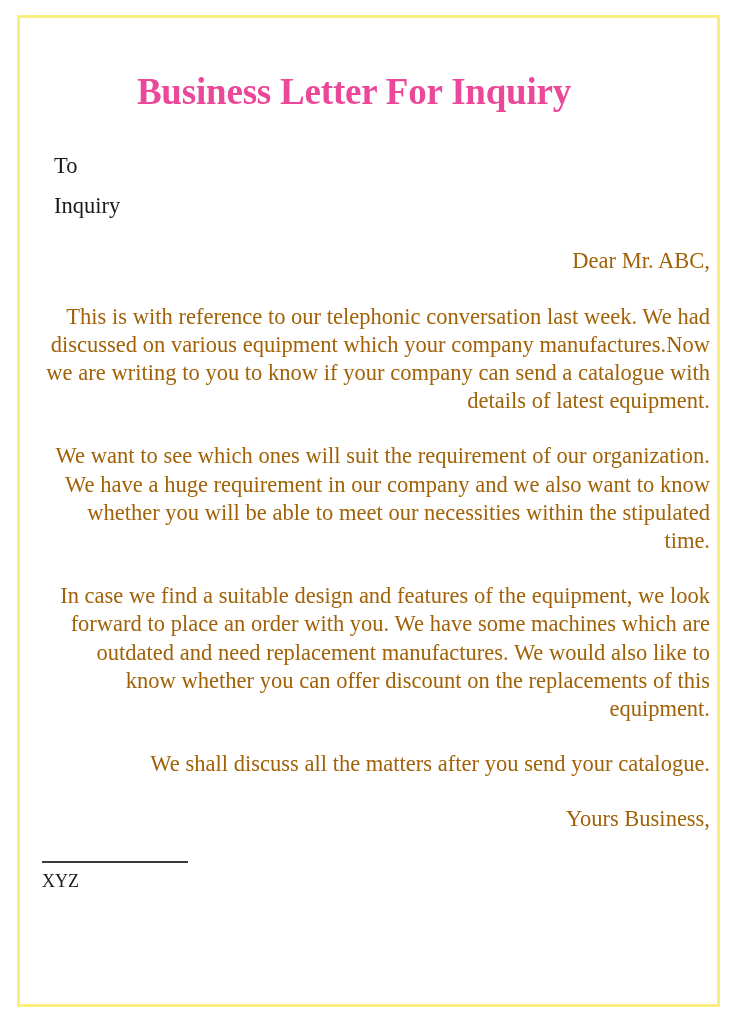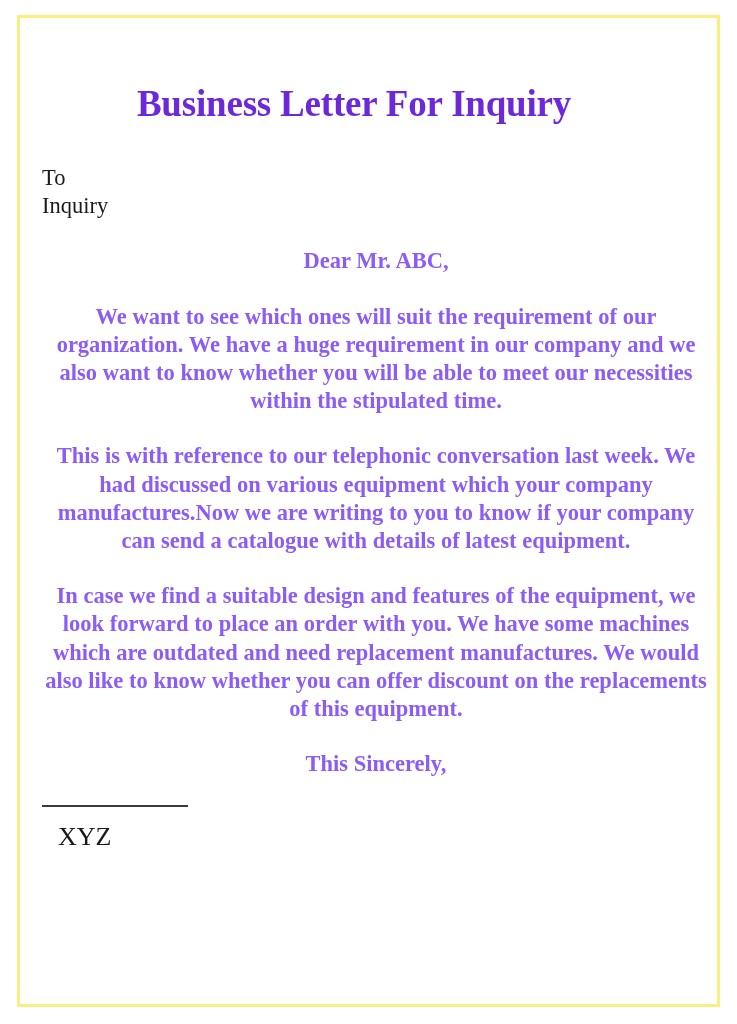--- a/index.html
+++ b/index.html
@@ -57,85 +57,85 @@
 
   .body-block {
     margin-top: 38px;
     width: 668px;
   }
 
   .para {
     font-family: "Liberation Serif", "DejaVu Serif", serif;
     font-size: 22.5px;
     line-height: 28.2px;
-    color: #8b5cf6;
+    color: #a16207;
     margin: 0 0 27px 0;
-    text-align: center;
+    text-align: right;
     word-spacing: 0.1px;
-    font-weight: bold;
   }
 
   .addr-line {
     font-family: "Liberation Serif", "DejaVu Serif", serif;
     font-size: 22.5px;
     line-height: 28.2px;
     color: #1a1a1a;
-    margin: 0;
+    margin: 12px;
   }
 
   .addr-block {
     margin-bottom: 27px;
   }
 
   .sig-rule {
     width: 146px;
     height: 0;
     border: none;
     border-top: 2px solid #3a3a3a;
     margin: 0 0 4px 0;
     padding: 0;
   }
 
   .sig-name {
     font-family: "Liberation Serif", "DejaVu Serif", serif;
-    font-size: 26px;
+    font-size: 18px;
     line-height: 28.2px;
     color: #1a1a1a;
-    margin: 16px;
+    margin: 0;
   }
 </style>
 </head>
 <body>
 
 <div class="page" style="background: rgb(255, 255, 255);">
 
   <div class="page-border" style="border-color: rgb(249, 238, 128);"></div>
 
   <div class="content">
 
-    <h1 class="letter-title" style="color: #6d28d9; margin-top: 12px;">Business Letter For Inquiry</h1>
+    <h1 class="letter-title" style="color: #ec4899;">Business Letter For Inquiry</h1>
 
     <div class="body-block">
 
       <div class="addr-block">
         <p class="addr-line">To</p>
         <p class="addr-line">Inquiry</p>
       </div>
 
       <p class="para">Dear Mr. ABC,</p>
 
+      <p class="para">This is with reference to our telephonic conversation last week. We had discussed on various equipment which your company manufactures.Now we are writing to you to know if your company can send a catalogue with details of latest equipment.</p>
+
       <p class="para">We want to see which ones will suit the requirement of our organization. We have a huge requirement in our company and we also want to know whether you will be able to meet our necessities within the stipulated time.</p>
-
-      <p class="para">This is with reference to our telephonic conversation last week. We had discussed on various equipment which your company manufactures.Now we are writing to you to know if your company can send a catalogue with details of latest equipment.</p>
 
       <p class="para">In case we find a suitable design and features of the equipment, we look forward to place an order with you. We have some machines which are outdated and need replacement manufactures. We would also like to know whether you can offer discount on the replacements of this equipment.</p>
 
+      <p class="para">We shall discuss all the matters after you send your catalogue.</p>
 
 
-      <p class="para">This Sincerely,</p>
+      <p class="para">Yours Business,</p>
 
       <hr class="sig-rule">
 
       <p class="sig-name">XYZ</p>
 
     </div>
   </div>
 </div>
 
 </body></html>

